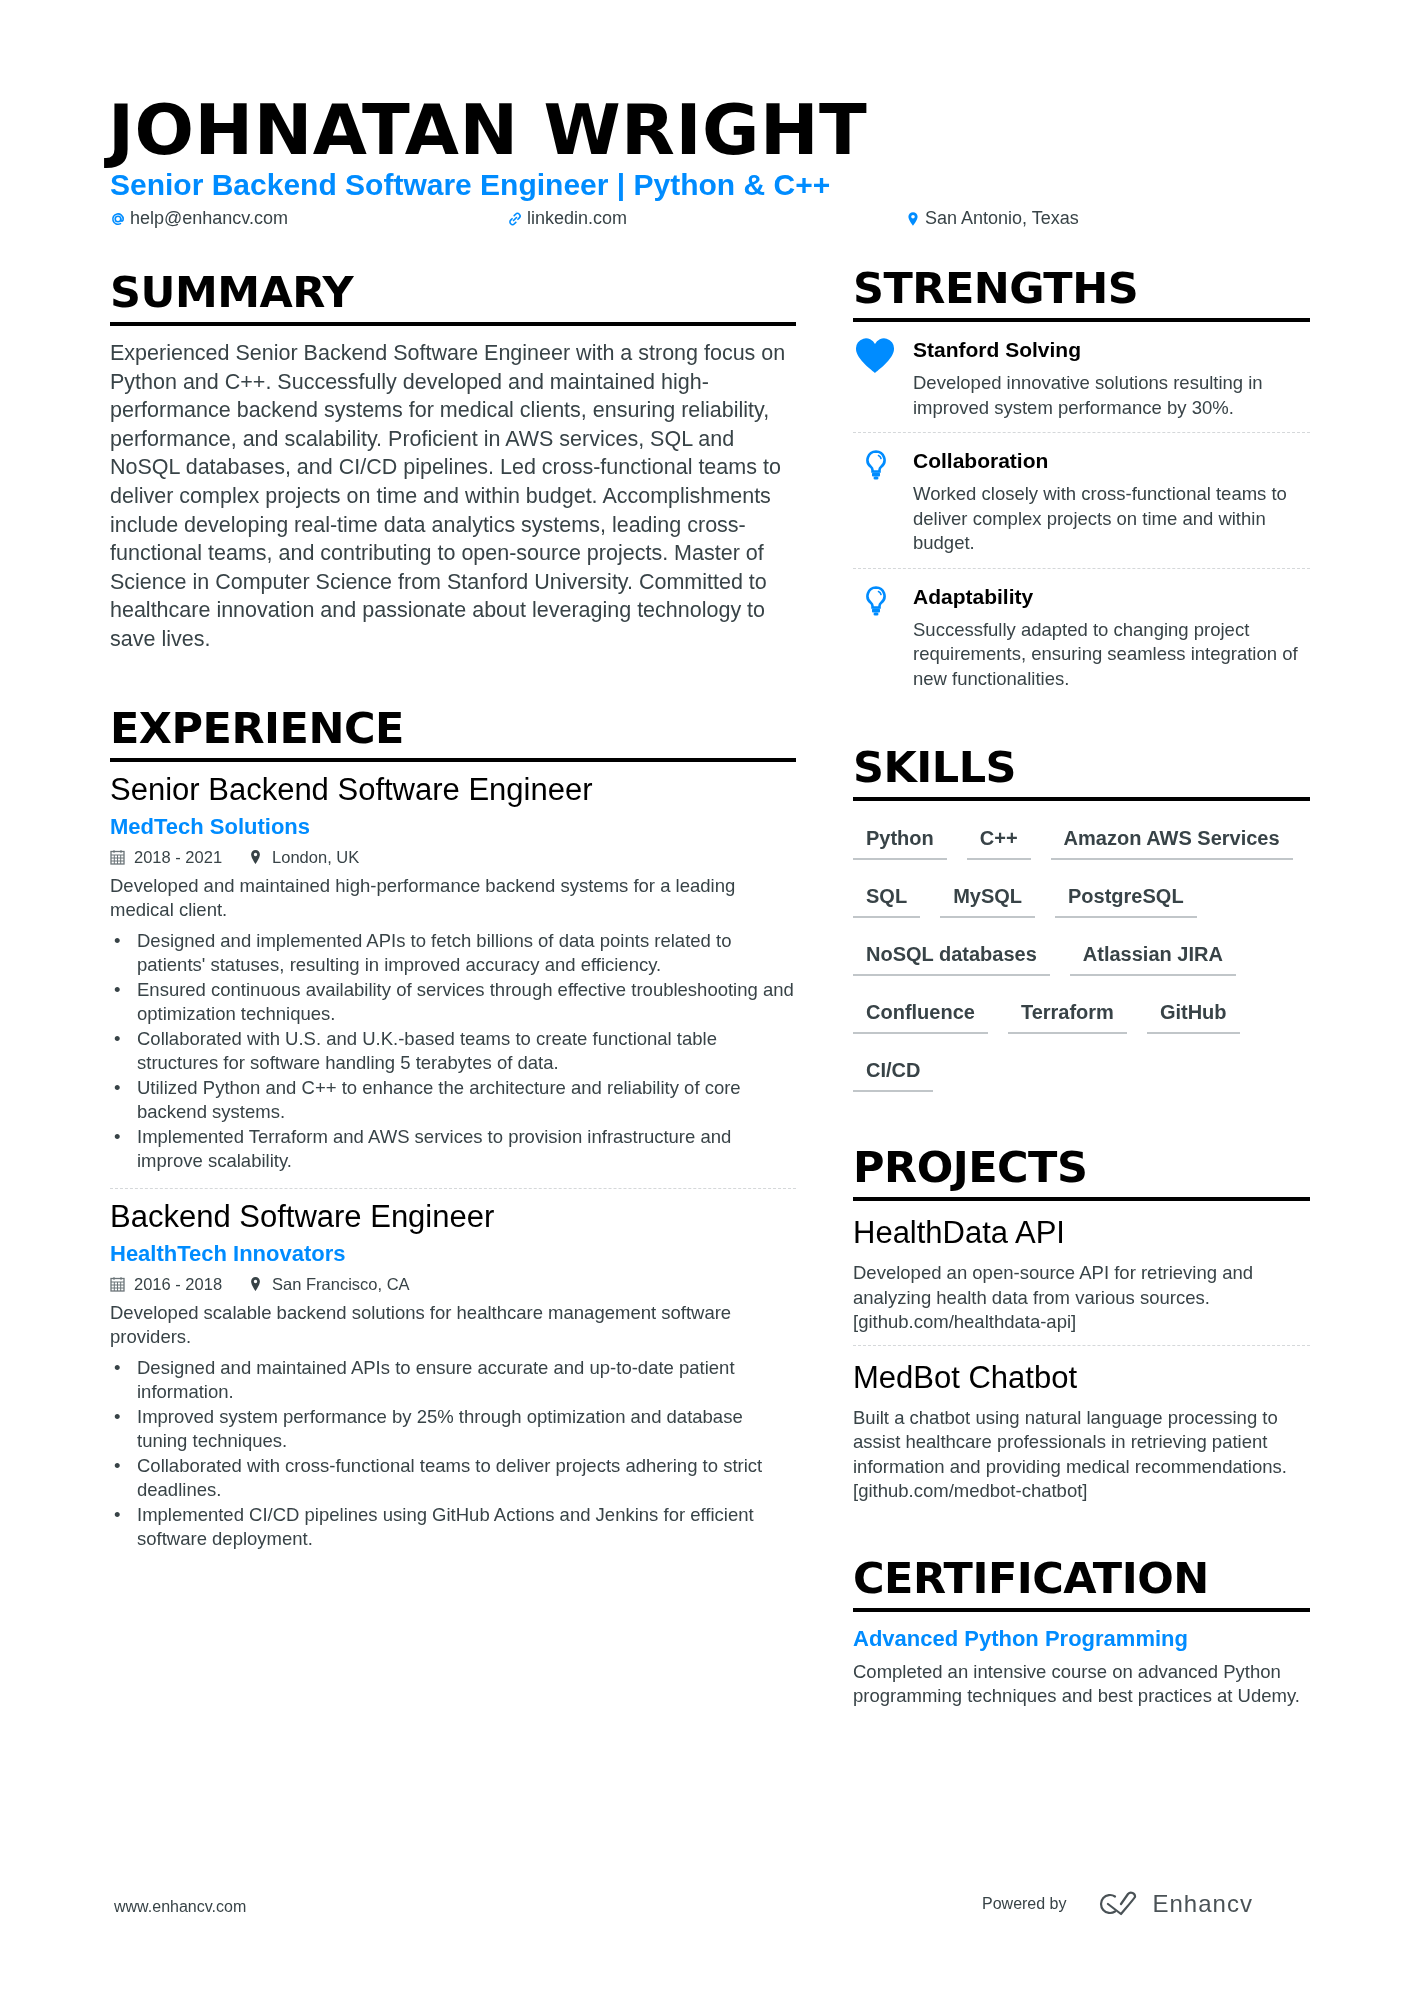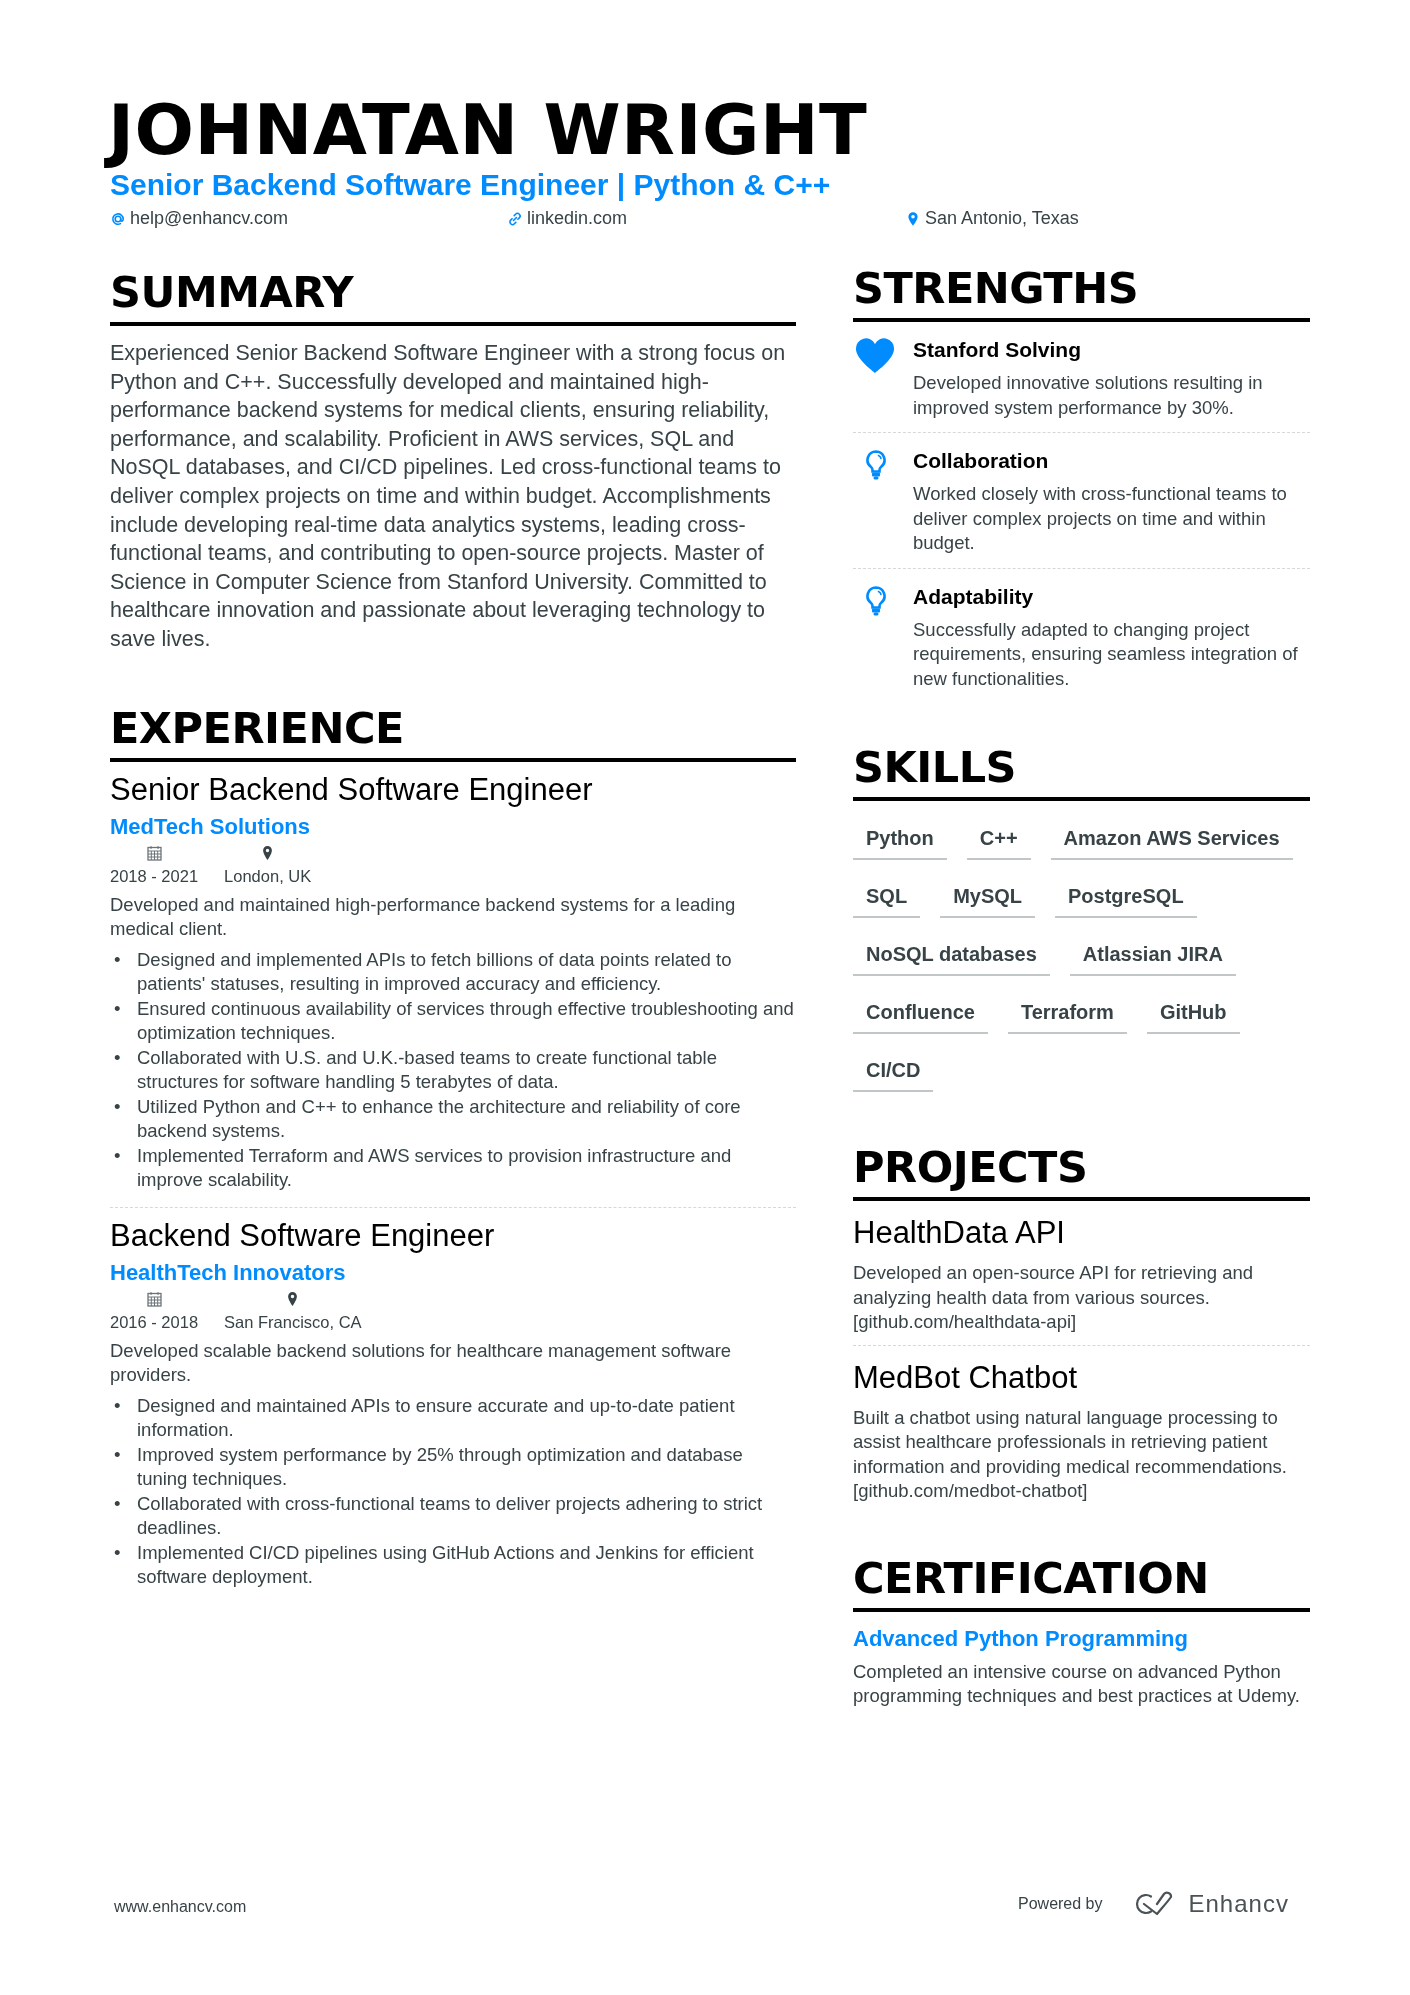--- a/index.html
+++ b/index.html
@@ -23,21 +23,21 @@
   .right { left: 853px; width: 457px; }
 
   .body-text { font-size: 21.5px; line-height: 28.6px; color: #384347; }
   .small-text { font-size: 18.5px; line-height: 24.5px; color: #384347; }
 
   
   .job { margin-top: 14px; }
   .job-title { font-size: 31px; line-height: 40px; color: #000; font-weight: 400; }
   .company { font-size: 22px; line-height: 30px; font-weight: 700; color: #008cff; margin-top: 2px; }
   .meta { display: flex; align-items: center; gap: 26px; font-size: 16.5px; line-height: 24px; margin-top: 3px; color: #384347; }
-  .meta .m { display: flex; align-items: center; gap: 3px; flex-direction: column; }
+  .meta .m { display: flex; align-items: center; gap: 9px; }
   .meta svg { width: 15px; height: 16px; }
   .job-desc { margin-top: 5px; }
   .bullets { list-style: none; margin-top: 6px; }
   .bullets li { position: relative; padding-left: 27px; font-size: 18.5px; line-height: 24.5px; }
   .bullets li::before { content: "•"; position: absolute; left: 4px; top: 0; color: #384347; }
   .dash-sep { border-top: 1.5px dashed #d5d8da; margin-top: 14px; }
 
   
   .strength { display: flex; padding: 14px 0 12px 0; }
   .strength + .strength { border-top: 1.5px dashed #d5d8da; }
@@ -53,21 +53,21 @@
   
   .project-title { font-size: 31px; line-height: 40px; color: #000; margin-top: 12px; }
   .project-desc { margin-top: 8px; }
 
   
   .cert-title { font-size: 22px; line-height: 30px; font-weight: 700; color: #008cff; margin-top: 12px; }
   .cert-desc { margin-top: 6px; }
 
   
   .footer-left { left: 114px; top: 1898px; font-size: 16px; color: #384347; }
-  .footer-right { left: 1018px; top: 1890px; display: flex; align-items: center; gap: 28px; }
+  .footer-right { left: 982px; top: 1890px; display: flex; align-items: center; gap: 28px; }
   .powered { font-size: 16px; color: #384347; }
   .brand { display: flex; align-items: center; gap: 10px; }
   .brand-name { font-size: 24px; color: #4a5256; letter-spacing: 1px; font-weight: 400; }
 </style>
 </head>
 <body>
 
 <div class="abs name">JOHNATAN WRIGHT</div>
 <div class="abs headline">Senior Backend Software Engineer | Python &amp; C++</div>
 <div class="abs contacts">

